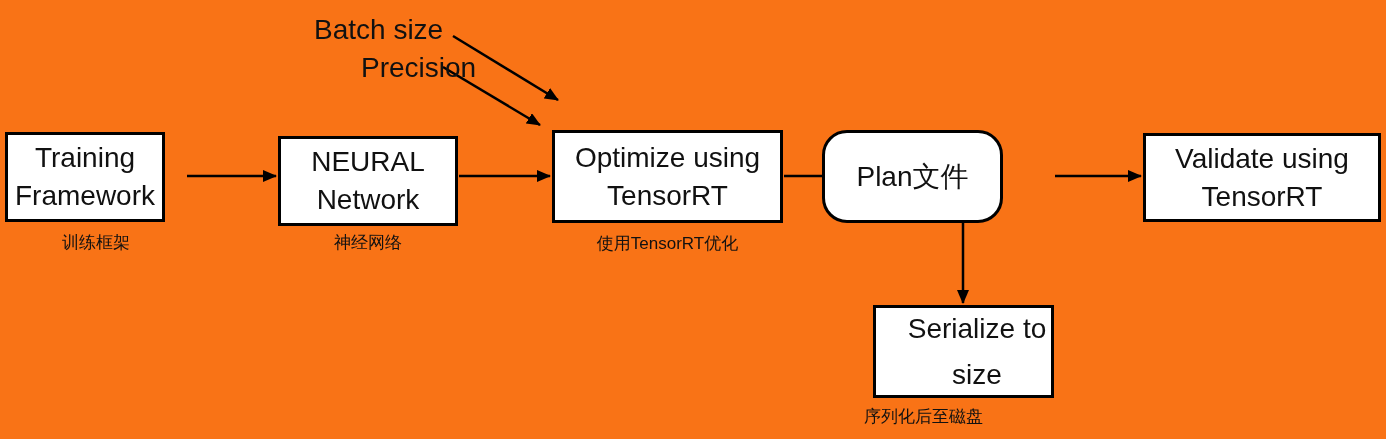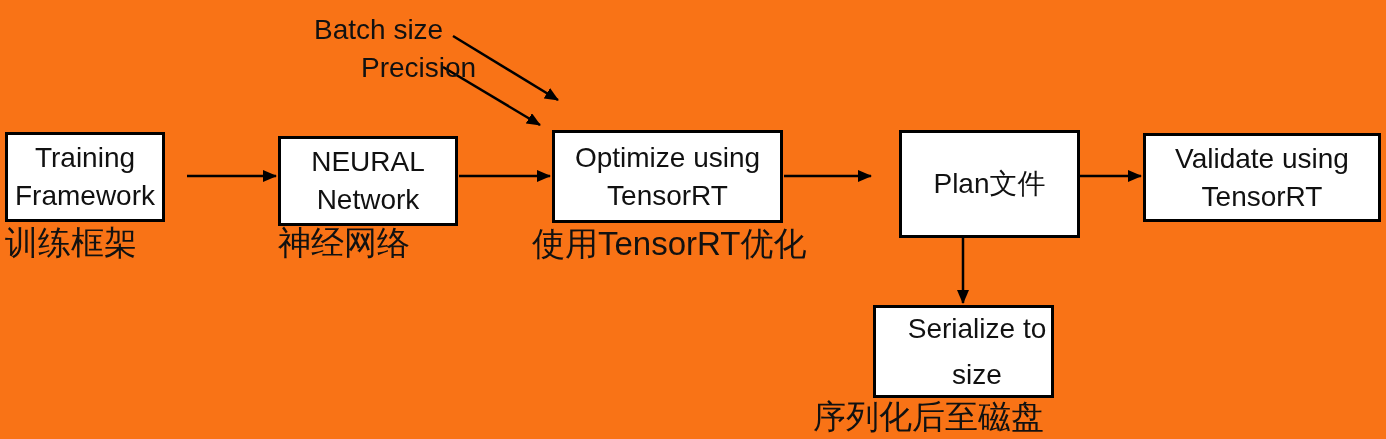--- a/index.html
+++ b/index.html
@@ -34,38 +34,38 @@
     align-items: center;
     text-align: center;
     font-size: 28px;
     line-height: 38px;
     color: #111111;
   }
   .node .line { display: block; white-space: nowrap; }
   .node.wide-lines { line-height: 46px; }
   .sublabel {
     position: absolute;
-    text-align: left;
-    font-size: 33px;
+    text-align: center;
+    font-size: 17px;
     line-height: 28px;
     color: #111111;
     white-space: nowrap;
   }
   .annotation {
     position: absolute;
     font-size: 28px;
     line-height: 38px;
     color: #111111;
     white-space: nowrap;
   }
   
   #node-training   { left: 5px;    top: 132px; width: 160px; height: 90px; }
   #node-neural     { left: 278px;  top: 130px; width: 180px; height: 90px; margin-top: 6px; }
   #node-optimize   { left: 552px;  top: 130px; width: 231px; height: 93px; }
-  #node-plan       { left: 899px;  top: 130px; width: 181px; height: 108px; }
+  #node-plan       { left: 822px;  top: 130px; width: 181px; height: 93px; border-radius: 25px; }
   #node-validate   { left: 1143px; top: 133px; width: 238px; height: 89px; align-items: center; }
   #node-serialize  { left: 873px;  top: 305px; width: 181px; height: 93px; padding-left: 27px; }
   #sublabel-training  { left: 5px;   top: 229px; width: 182px; }
   #sublabel-neural    { left: 278px; top: 229px; width: 180px; }
   #sublabel-optimize  { left: 532px; top: 230px; width: 271px; }
   #sublabel-serialize { left: 813px; top: 403px; width: 221px; }
   #annotation-batch-size { left: 314px; top: 11px; }
   #annotation-precision  { left: 313px; top: 49px; margin-left: 48px; }
 </style>
 </head>

